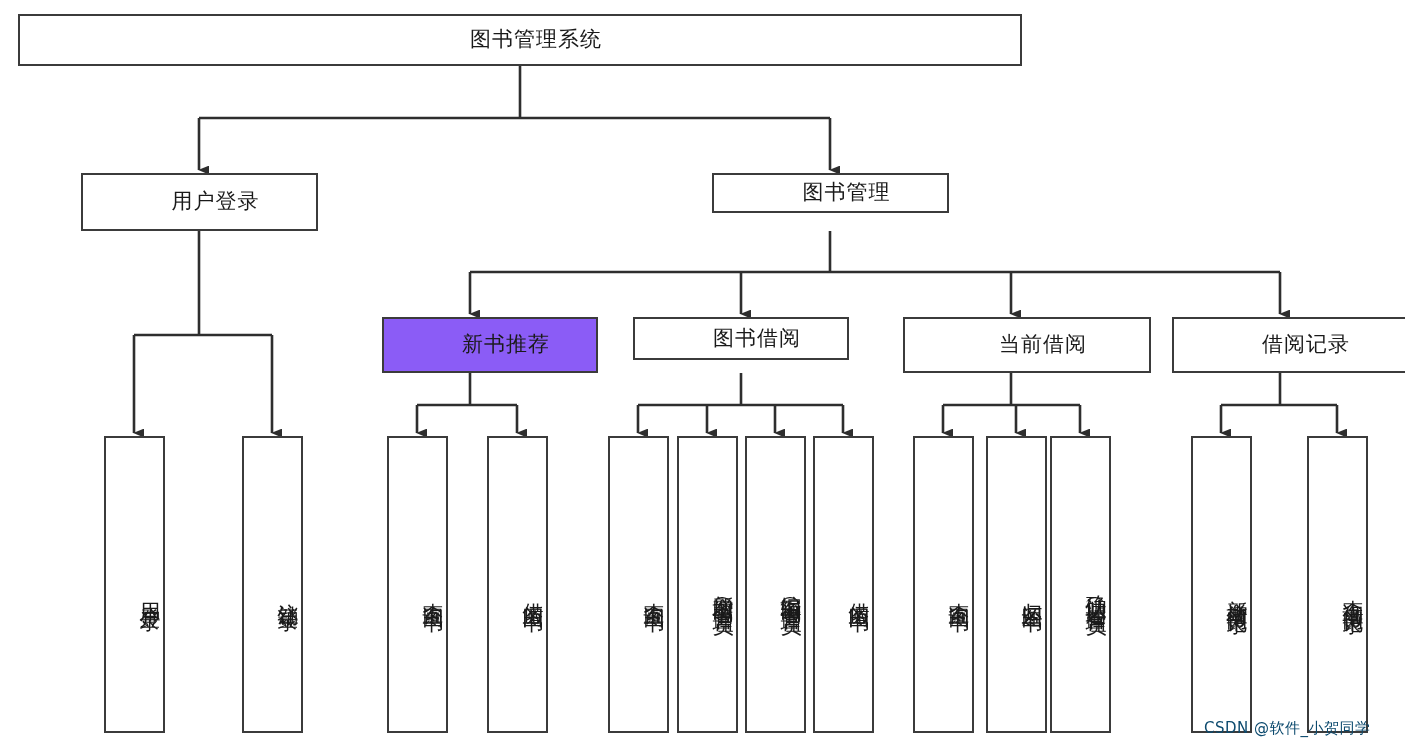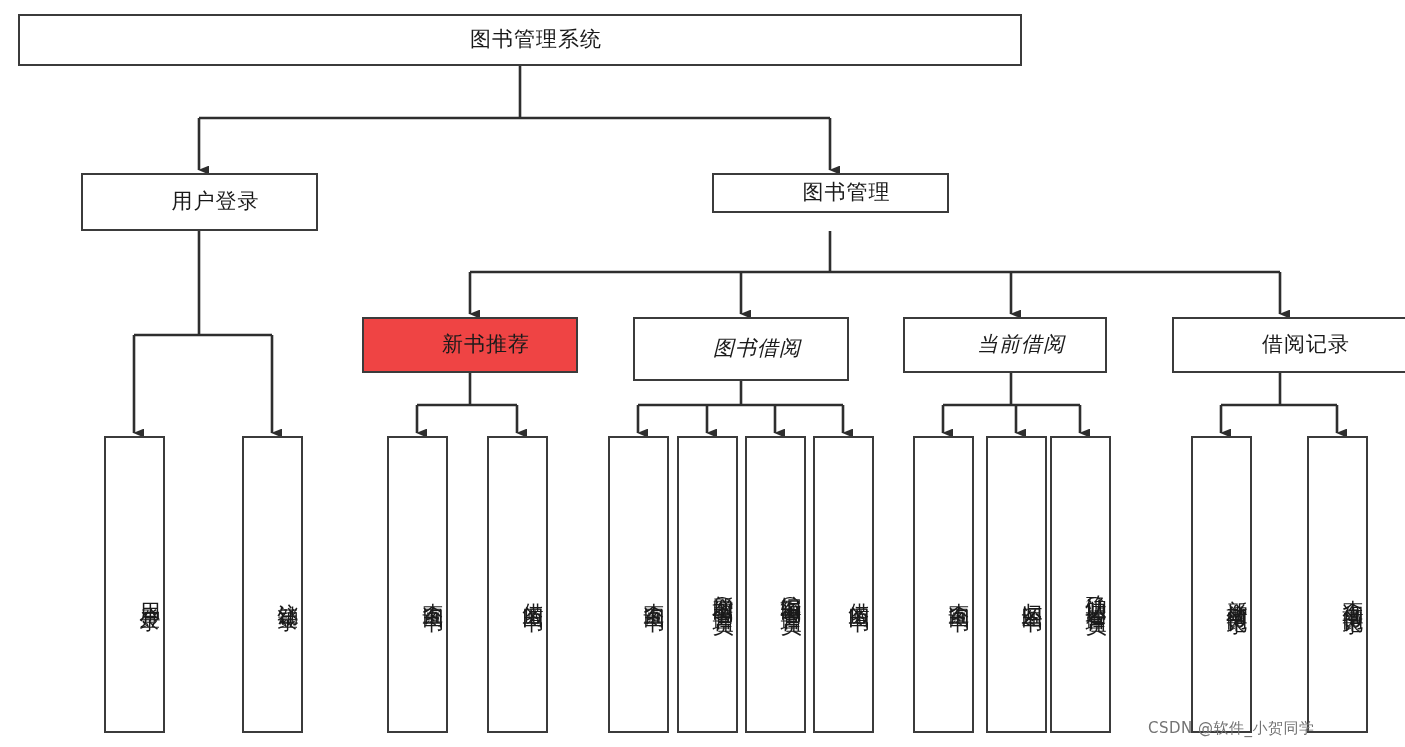--- a/index.html
+++ b/index.html
@@ -130,27 +130,27 @@
     <span class="label">图书管理</span>
   </div>
 
   <div class="node vert" style="left: 104px; top: 436px; width: 61px; height: 297px; border-color: rgb(59, 59, 59); background: rgb(255, 255, 255); color: rgb(26, 26, 26);">
     <span class="label">用户登录</span>
   </div>
   <div class="node vert" style="left: 242px; top: 436px; width: 61px; height: 297px; border-color: rgb(59, 59, 59); background: rgb(255, 255, 255); color: rgb(26, 26, 26);">
     <span class="label">注销登录</span>
   </div>
 
-  <div class="node horiz" style="left: 362px; top: 317px; width: 216px; height: 56px; border-color: rgb(59, 59, 59); background: #ef4444; color: rgb(26, 26, 26); font-family: Liberation Serif, serif;">
+  <div class="node horiz" style="left: 382px; top: 317px; width: 216px; height: 56px; border-color: rgb(59, 59, 59); background: #8b5cf6; color: rgb(26, 26, 26); font-family: Liberation Serif, serif;">
     <span class="label">新书推荐</span>
   </div>
-  <div class="node horiz" style="left: 633px; top: 317px; width: 216px; height: 64px; border-color: rgb(59, 59, 59); background: rgb(255, 255, 255); color: rgb(26, 26, 26); font-style: italic;">
+  <div class="node horiz" style="left: 633px; top: 317px; width: 216px; height: 43px; border-color: rgb(59, 59, 59); background: rgb(255, 255, 255); color: rgb(26, 26, 26);">
     <span class="label">图书借阅</span>
   </div>
-  <div class="node horiz" style="left: 903px; top: 317px; width: 204px; height: 56px; border-color: rgb(59, 59, 59); background: rgb(255, 255, 255); color: rgb(26, 26, 26); font-style: italic;">
+  <div class="node horiz" style="left: 903px; top: 317px; width: 248px; height: 56px; border-color: rgb(59, 59, 59); background: rgb(255, 255, 255); color: rgb(26, 26, 26);">
     <span class="label">当前借阅</span>
   </div>
   <div class="node horiz" style="left: 1172px; top: 317px; width: 236px; height: 56px; border-color: rgb(59, 59, 59); background: rgb(255, 255, 255); color: rgb(26, 26, 26);">
     <span class="label">借阅记录</span>
   </div>
 
   <div class="node vert" style="left: 387px; top: 436px; width: 61px; height: 297px; border-color: rgb(59, 59, 59); background: rgb(255, 255, 255); color: rgb(26, 26, 26);">
     <span class="label">查询图书</span>
   </div>
   <div class="node vert" style="left: 487px; top: 436px; width: 61px; height: 297px; border-color: rgb(59, 59, 59); background: rgb(255, 255, 255); color: rgb(26, 26, 26);">
@@ -180,15 +180,15 @@
     <span class="label">确认归还（管理员）</span>
   </div>
 
   <div class="node vert" style="left: 1191px; top: 436px; width: 61px; height: 297px; border-color: rgb(59, 59, 59); background: rgb(255, 255, 255); color: rgb(26, 26, 26);">
     <span class="label">新增借阅记录</span>
   </div>
   <div class="node vert" style="left: 1307px; top: 436px; width: 61px; height: 297px; border-color: rgb(59, 59, 59); background: rgb(255, 255, 255); color: rgb(26, 26, 26);">
     <span class="label">查询借阅记录</span>
   </div>
 
-  <div class="watermark" style="left: 1148px; top: 719px; color: #737373;">CSDN @软件_小贺同学</div>
+  <div class="watermark" style="left: 1204px; top: 719px; color: #0c4a6e;">CSDN @软件_小贺同学</div>
 
 </div>
 
 </body></html>

